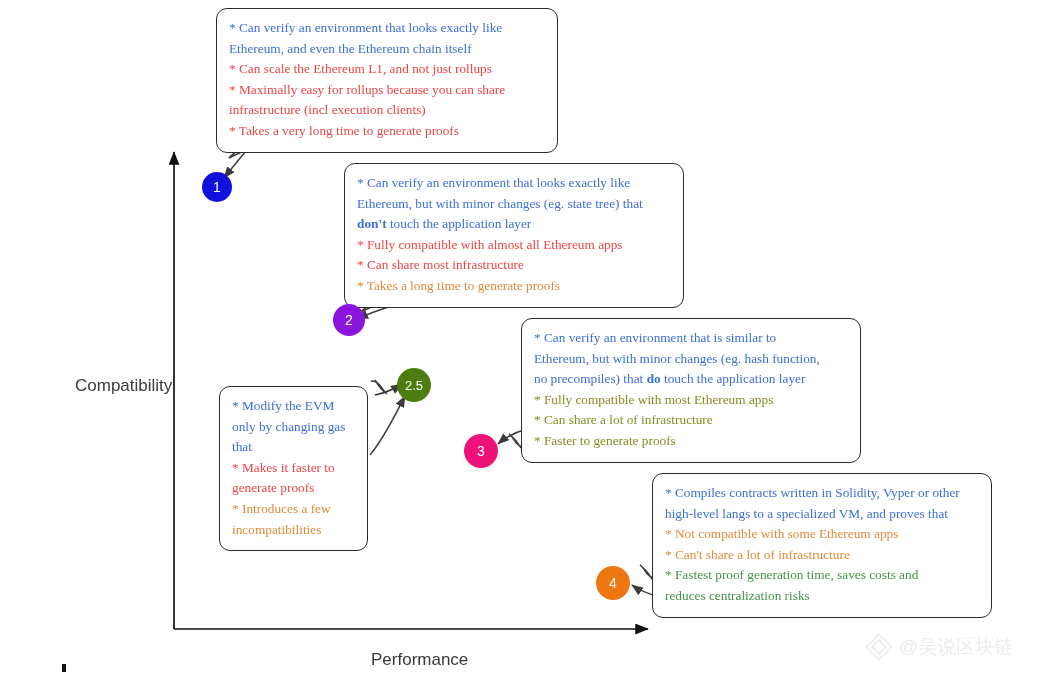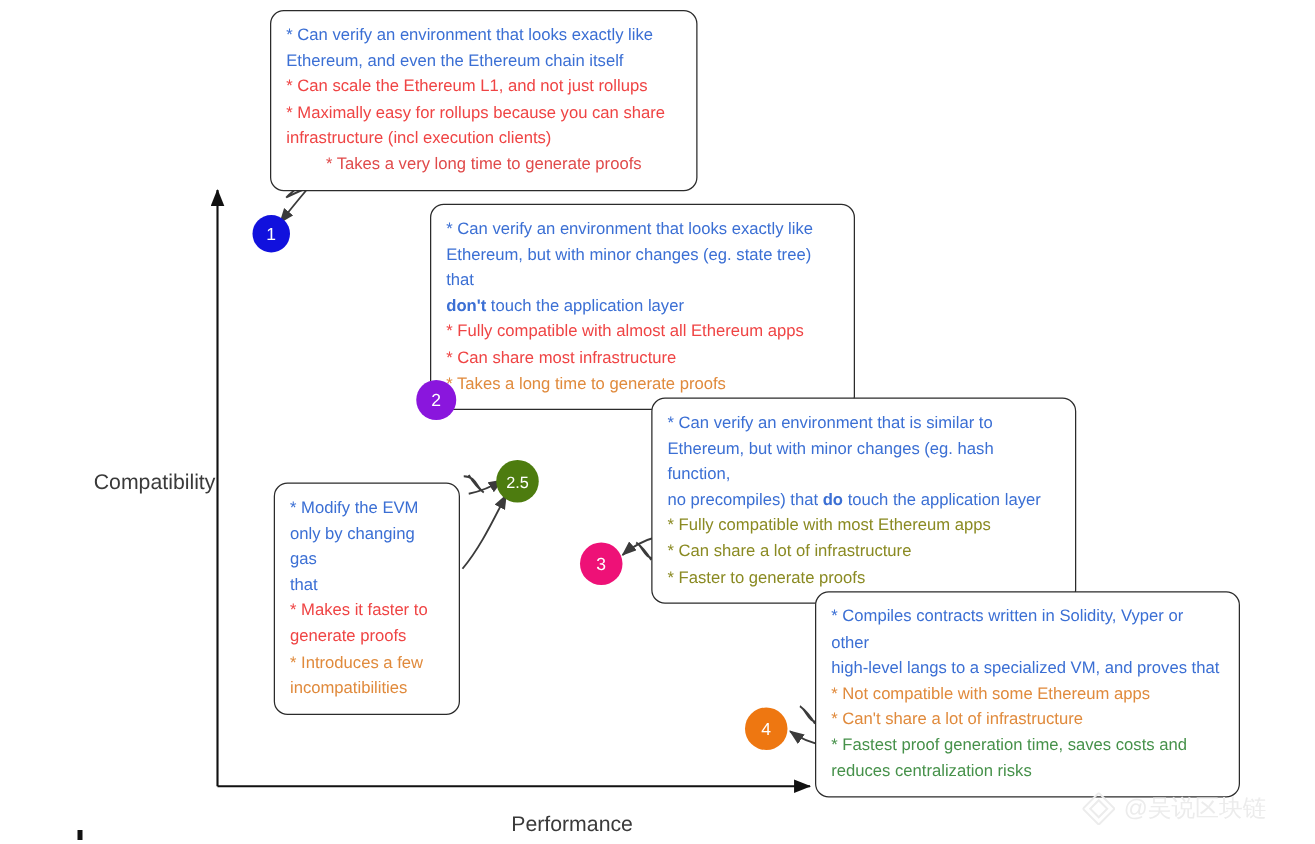--- a/index.html
+++ b/index.html
@@ -25,39 +25,39 @@
     height: 675px;
   }
   .axis-label {
     position: absolute;
     color: #3a3a3a;
     font-size: 17px;
     font-family: "Liberation Sans", sans-serif;
     white-space: nowrap;
   }
   #y-axis-label { left: 75px; top: 376px; }
-  #x-axis-label { left: 371px; top: 650px; margin-left: 38px; }
+  #x-axis-label { left: 371px; top: 650px; }
 
   .callout {
     position: absolute;
     box-sizing: border-box;
     background: #ffffff;
     border: 1.4px solid #2b2b2b;
     border-radius: 11px;
     padding: 9px 12px 10px 12px;
     font-size: 13.3px;
     line-height: 20.6px;
-    font-family: Liberation Sans, sans-serif;
+    font-family: Liberation Serif, serif;
   }
   .callout p {
     margin: 0;
   }
   .c-blue   { color: #3b6fd4; }
   .c-green  { color: #ef4444; }
-  .c-red    { color: #e04a4a; text-align: center; }
+  .c-red    { color: #e04a4a; }
   .c-orange { color: #e08a3c; }
   .c-olive  { color: #8a8a22; }
   .c-green2 { color: #46914a; }
   .bold { font-weight: bold; }
 
   .marker {
     position: absolute;
     border-radius: 50%;
     color: #ffffff;
     font-size: 14px;

